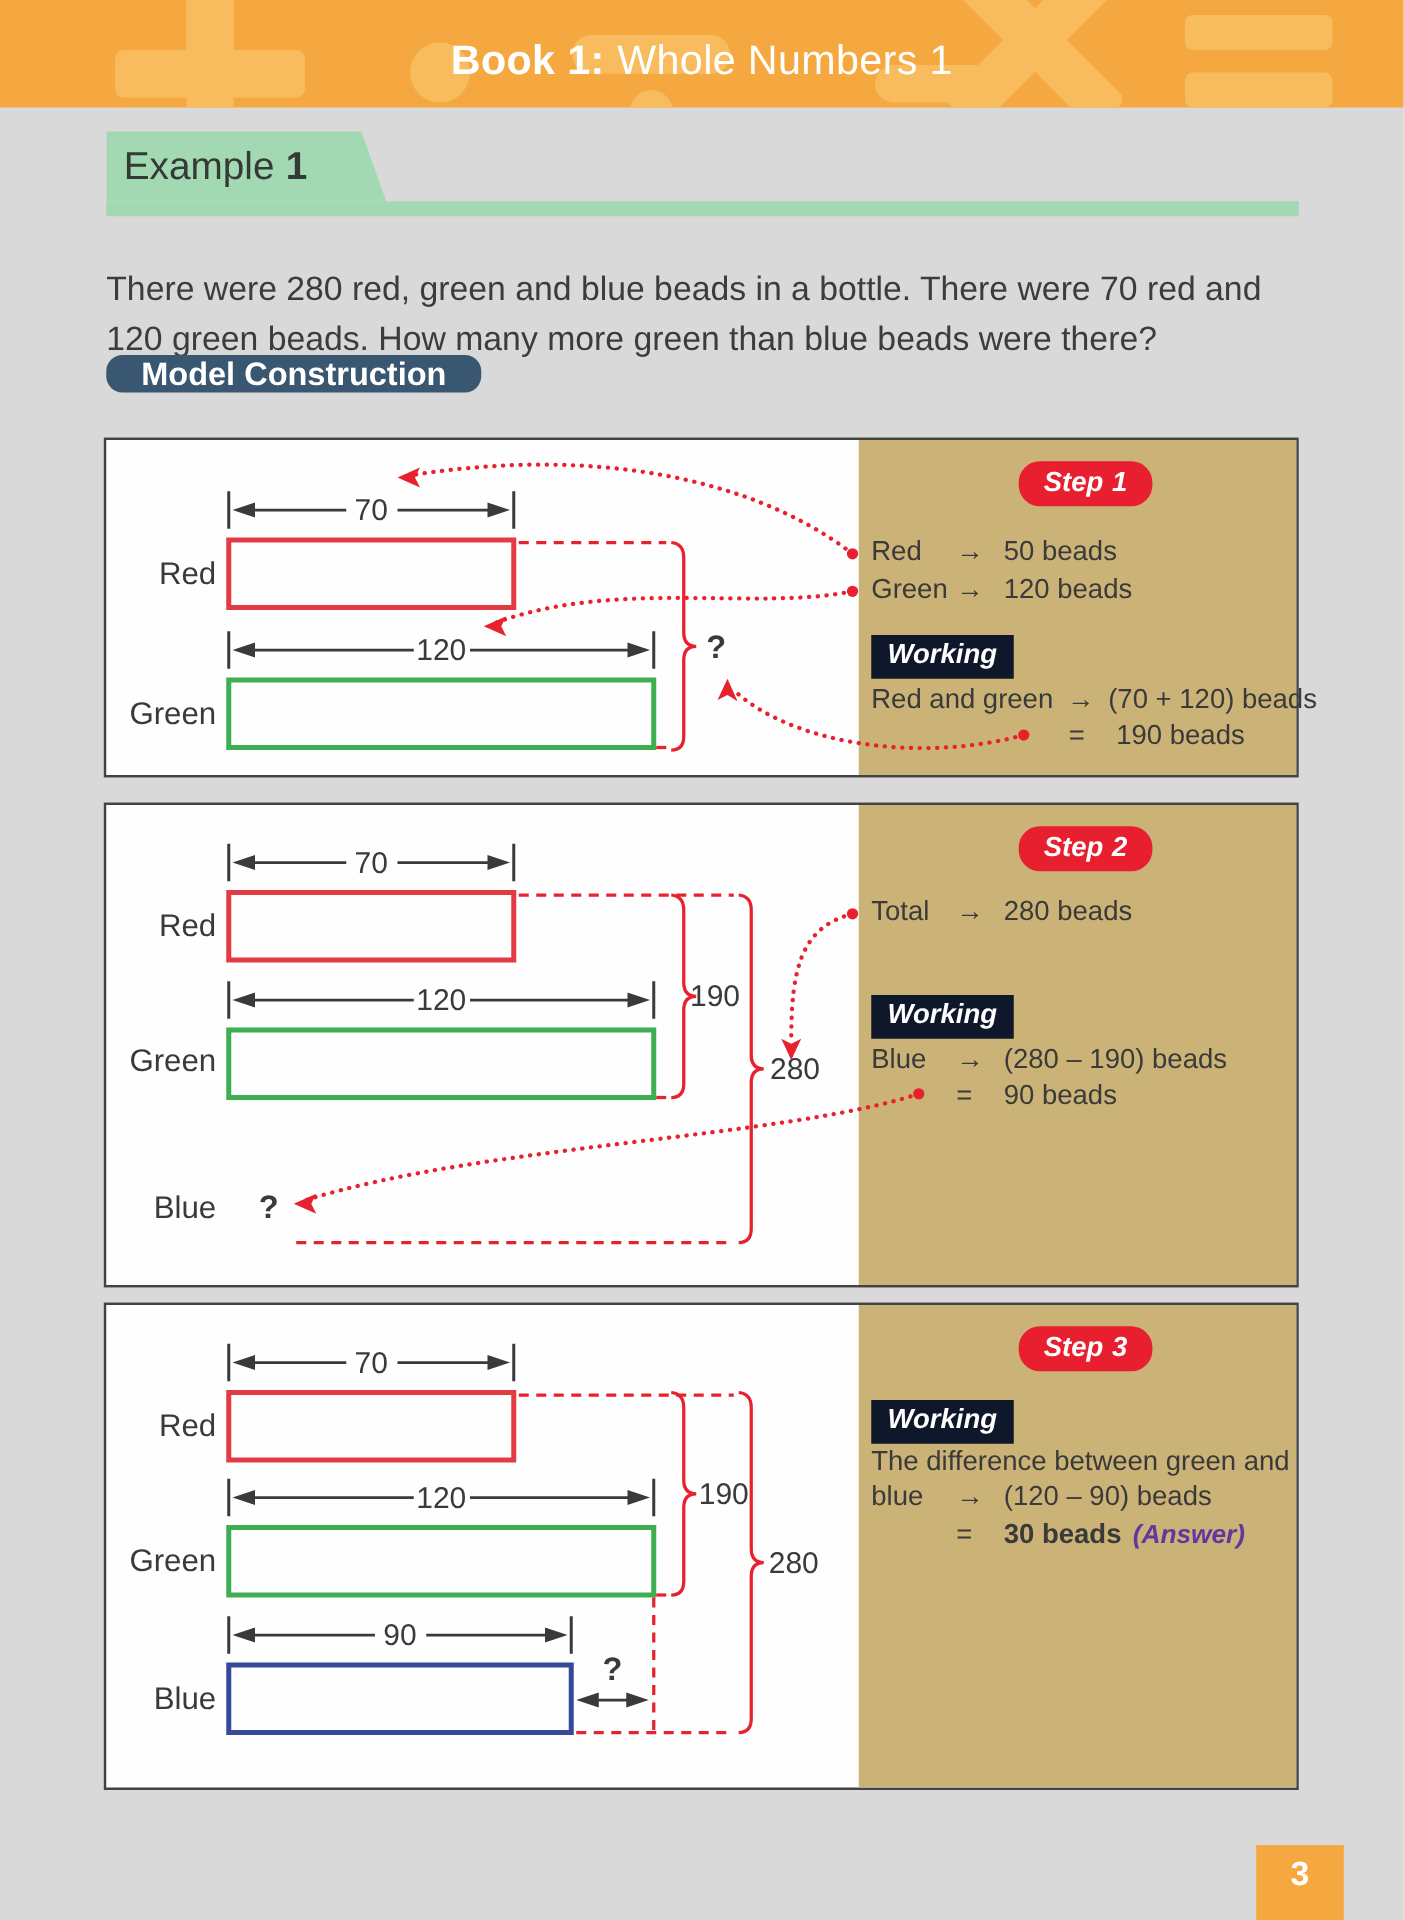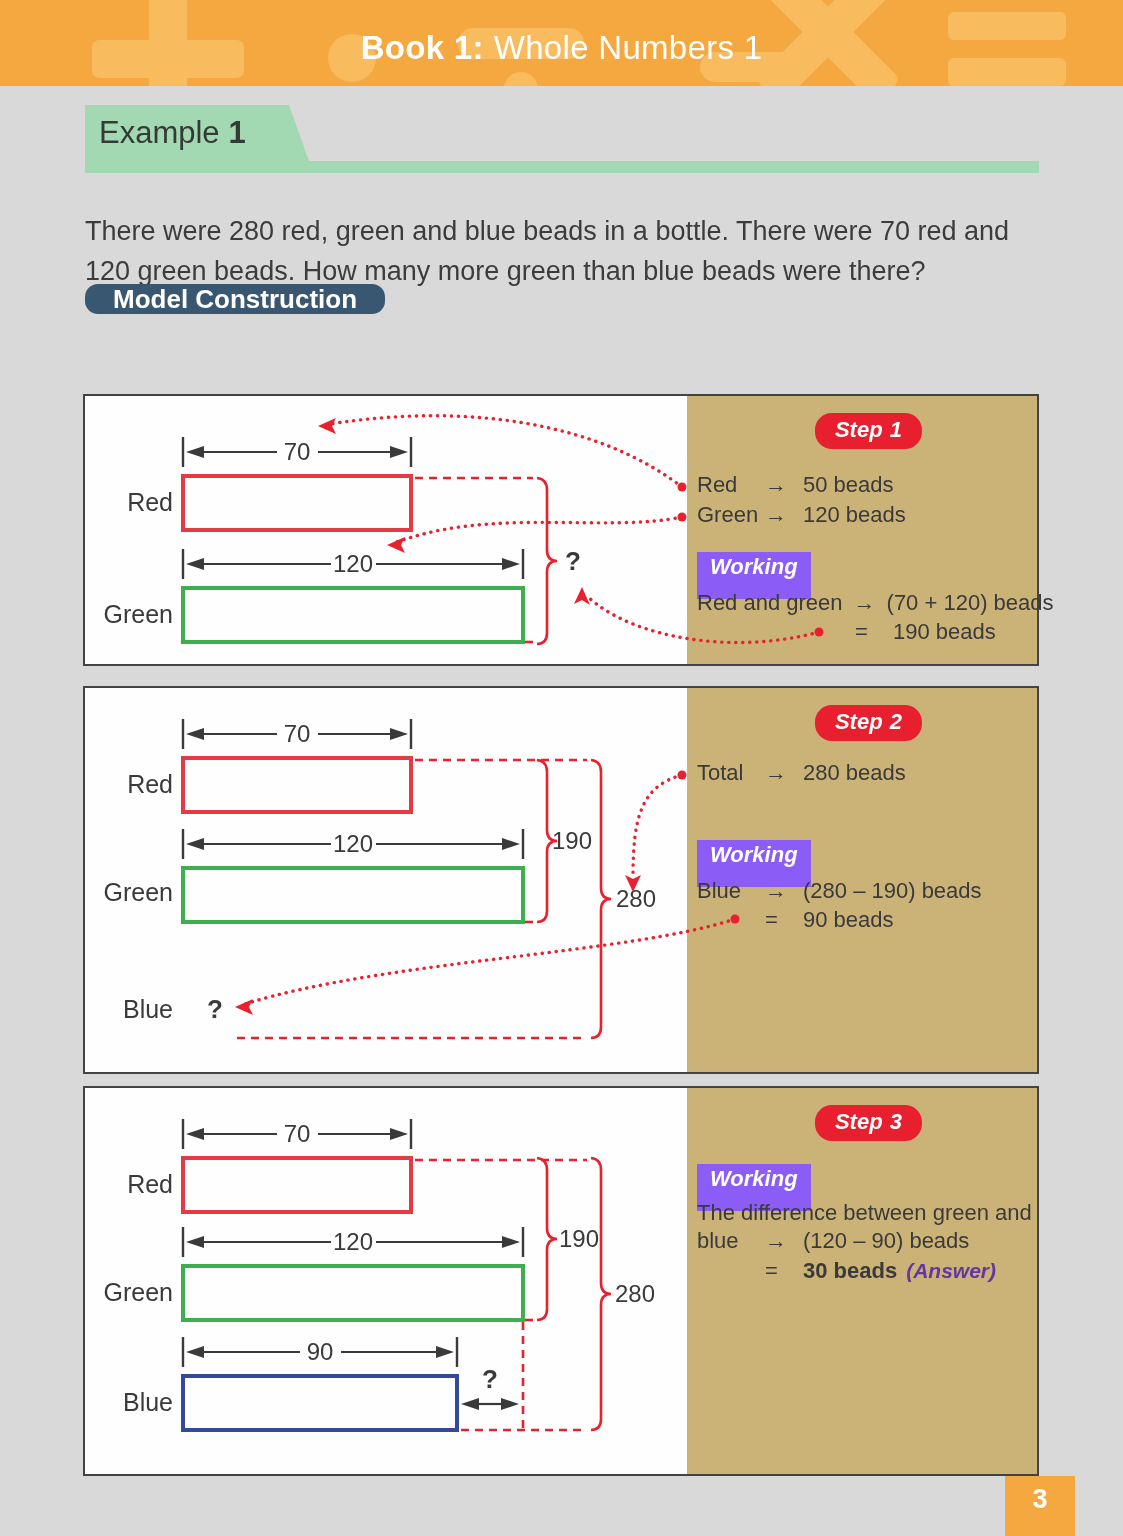--- a/index.html
+++ b/index.html
@@ -24,21 +24,21 @@
   .ex-strip{position:absolute;left:85px;top:161px;width:954px;height:12px;background:#a3d9b2;}
 
   
   .problem{position:absolute;left:85px;top:184px;width:960px;font-size:27px;line-height:40px;color:#3c3c3c;}
 
   
   .model-badge{position:absolute;left:85px;top:284px;height:30px;background:#395771;color:#ffffff;
     border-radius:13px;display:inline-flex;align-items:center;padding:0 28px;font-size:26px;font-weight:700;}
 
   
-  .panel{position:absolute;left:83px;width:952px;background:#fefefe;border:2px solid #434343;margin-top:44px;}
+  .panel{position:absolute;left:83px;width:952px;background:#fefefe;border:2px solid #434343;}
   #panel1{top:350px;height:268px;}
   #panel2{top:642px;height:384px;}
   #panel3{top:1042px;height:386px;}
   .tan-col{position:absolute;top:0;bottom:0;right:0;width:350px;background:#cbb277;}
   .diagram{position:absolute;left:0;top:0;z-index:1;}
   .overlay{position:absolute;left:0;top:0;z-index:3;pointer-events:none;}
 
   svg{font-family:"Liberation Sans","DejaVu Sans",sans-serif;}
   .tick{stroke:#3a3a3a;stroke-width:2.4;}
   .dline{stroke:#3a3a3a;stroke-width:2.2;}
@@ -63,22 +63,22 @@
   .step-pill .sn{font-weight:800;}
   .t-row{position:absolute;left:10px;right:2px;display:flex;align-items:baseline;font-size:22px;color:#3a3a3a;
     white-space:nowrap;z-index:2;}
   .f-label{width:68px;flex:none;}
   .f-arrow{width:38px;flex:none;font-weight:700;}
   .wl{margin-right:11px;}
   .wa{margin-right:11px;font-weight:700;}
   .sp158{width:158px;flex:none;}
   .sp68{width:68px;flex:none;}
   .eq{width:38px;flex:none;}
-  .w-badge{position:absolute;left:10px;background:#8b5cf6;color:#fff;font-style:italic;font-weight:700;
-    font-size:22px;padding:2px 13px 19px;z-index:2;}
+  .w-badge{position:absolute;left:10px;background:#0f172a;color:#fff;font-style:italic;font-weight:700;
+    font-size:22px;padding:2px 13px 7px;z-index:2;}
   .bold-val{font-weight:700;}
   .answer-note{color:#63379f;font-style:italic;font-weight:700;font-size:21px;margin-left:9px;}
 
   
   .page-num{position:absolute;left:1005px;top:1476px;width:70px;height:60px;background:#f5a83f;color:#ffffff;
     display:flex;align-items:flex-start;justify-content:center;font-size:27px;font-weight:700;padding-top:8px;box-sizing:border-box;}
 </style>
 </head>
 <body>
 

